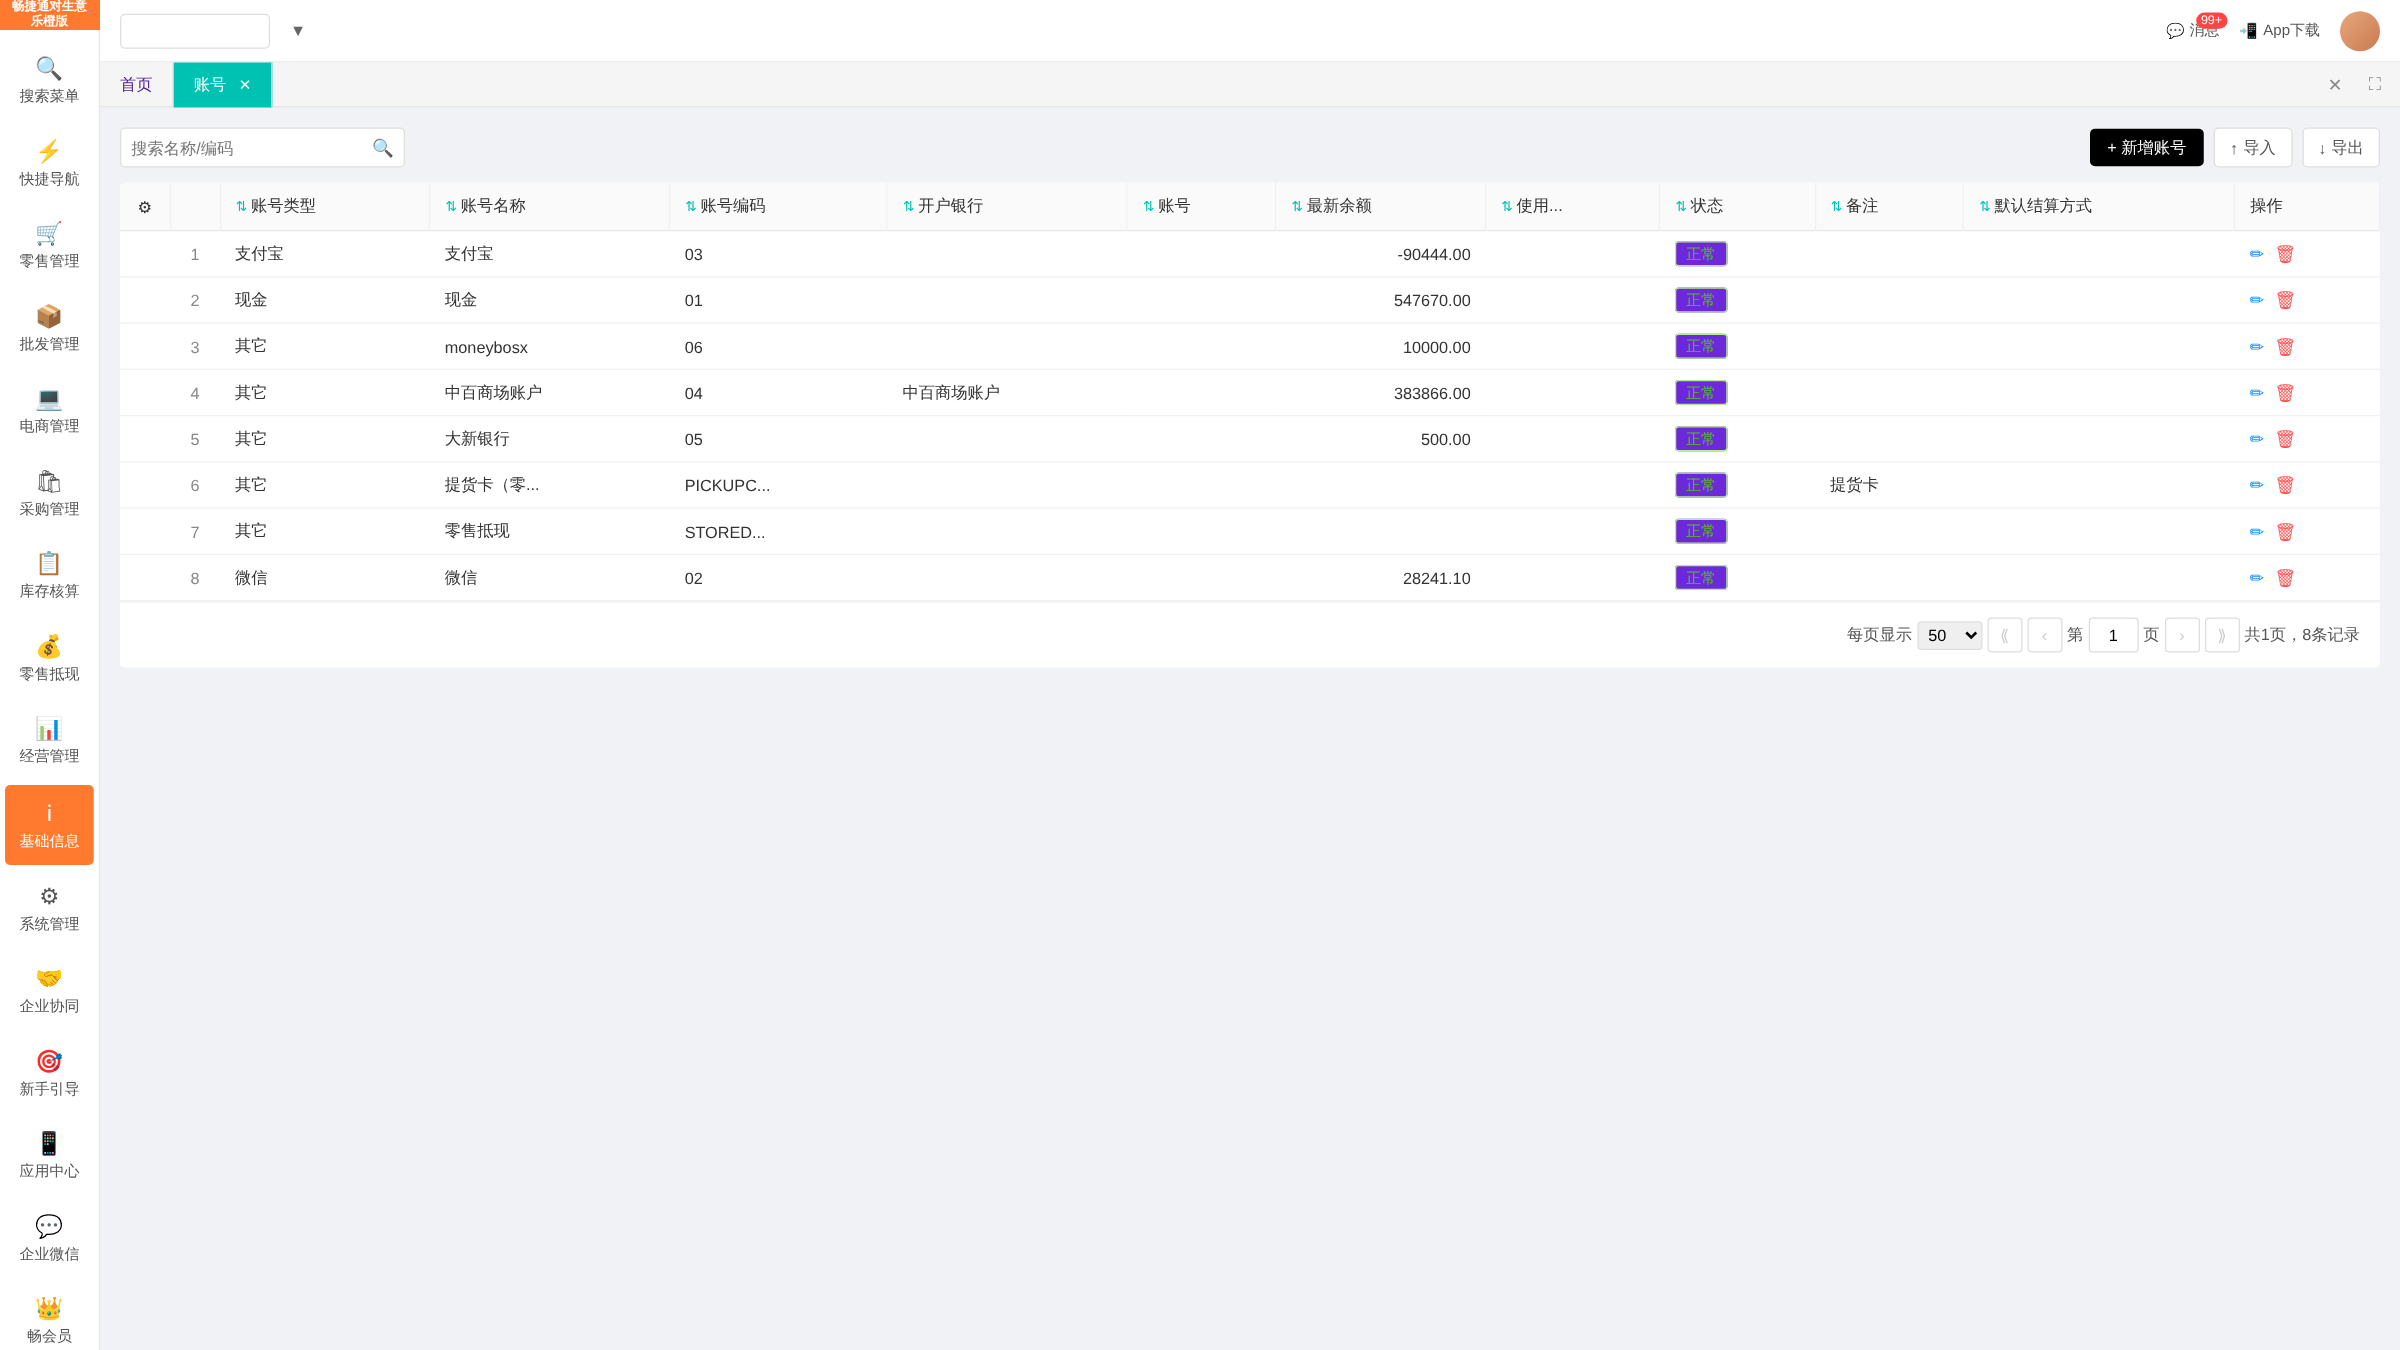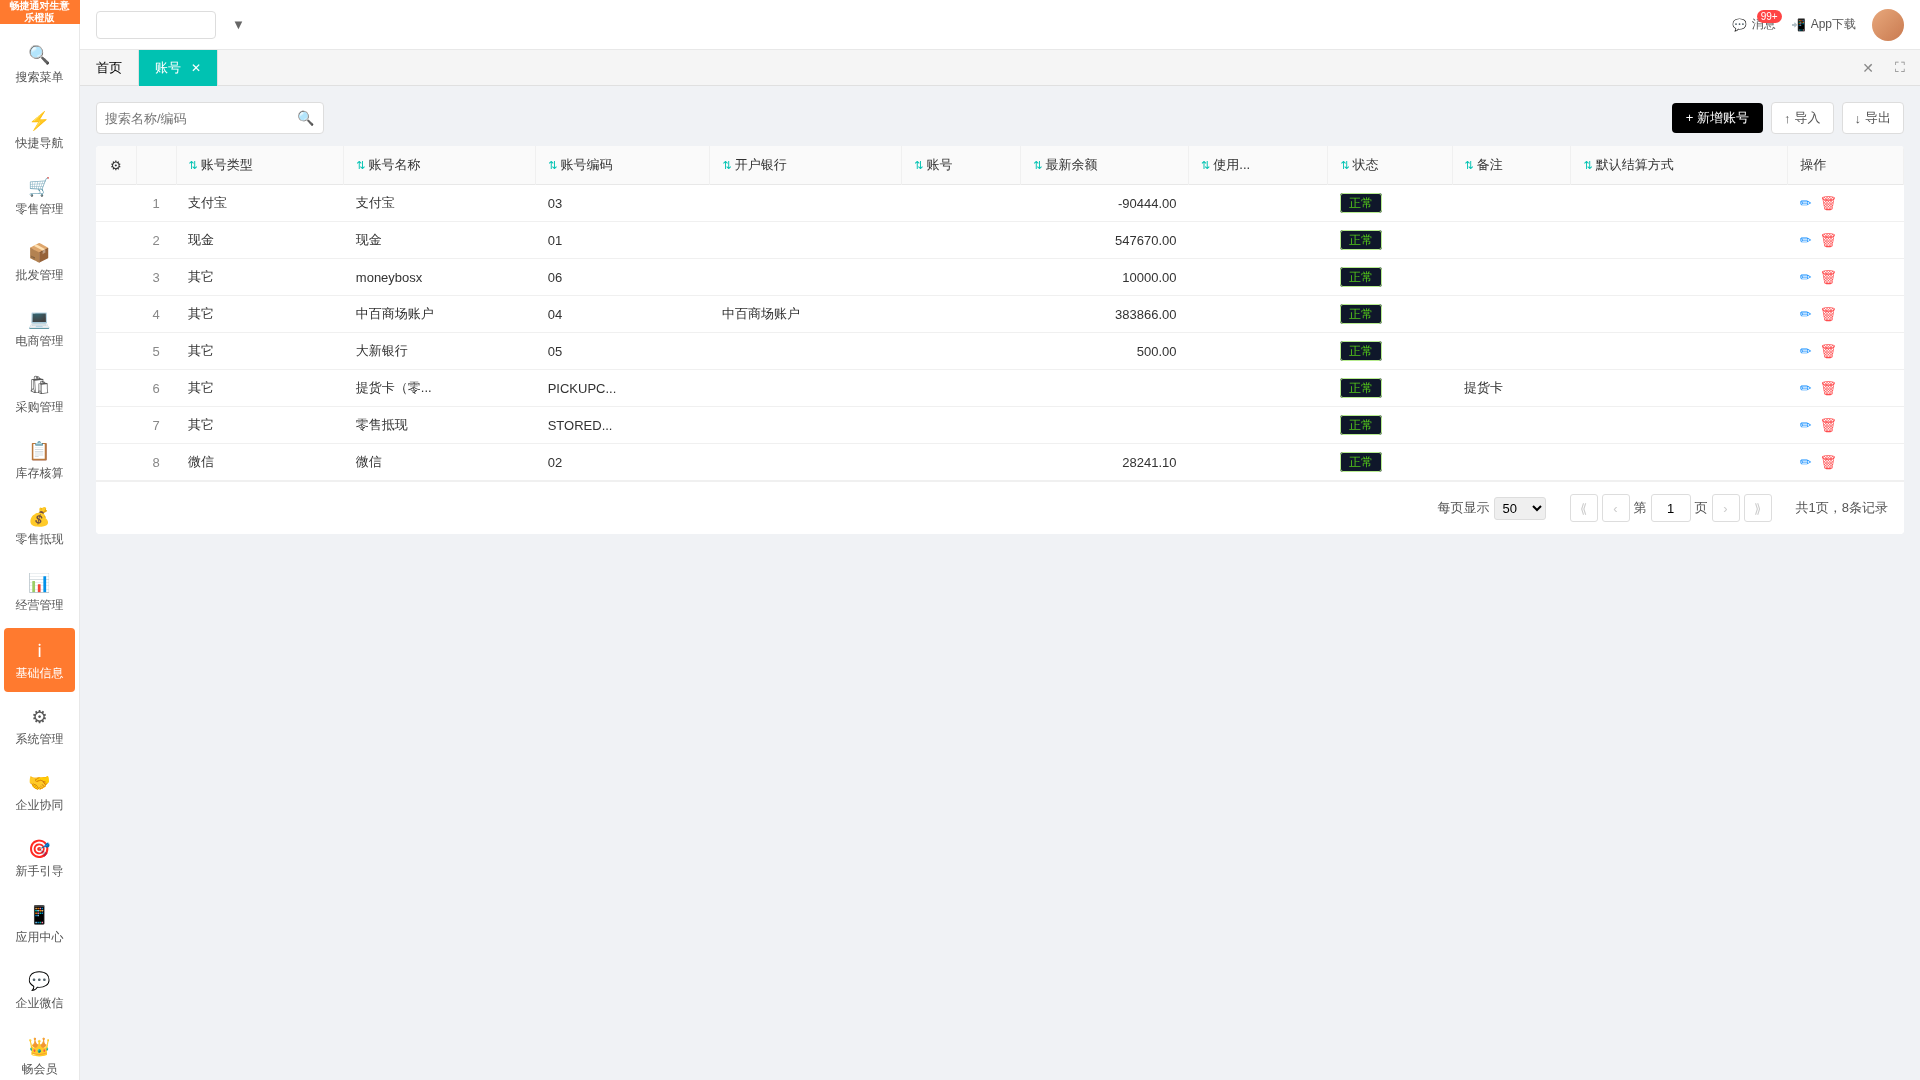--- a/index.html
+++ b/index.html
@@ -141,21 +141,21 @@
       border-bottom: 1px solid #e0e0e0;
       flex-shrink: 0;
     }
     .tab {
       height: 36px;
       display: flex;
       align-items: center;
       padding: 0 16px;
       cursor: pointer;
       font-size: 13px;
-      color: #000000;
+      color: #4c1d95;
       border-right: 1px solid #e0e0e0;
       gap: 6px;
       position: relative;
     }
     .tab.active {
       background: #00c2b2;
       color: white;
     }
     .tab-close {
       font-size: 12px;
@@ -270,21 +270,21 @@
     tbody tr {
       border-bottom: 1px solid #f0f0f0;
     }
     tbody td {
       padding: 9px 12px;
       color: #333;
       white-space: nowrap;
     }
     .td-index { color: #888; text-align: center; width: 40px; }
     .status-badge {
-      background: #0f172a;
+      background: #6d28d9;
       color: #52c41a;
       border: 1px solid #b7eb8f;
       border-radius: 3px;
       padding: 2px 8px;
       font-size: 12px;
     }
     .action-btns {
       display: flex;
       gap: 8px;
       align-items: center;
@@ -301,21 +301,21 @@
     }
 
     
     .pagination {
       display: flex;
       align-items: center;
       justify-content: flex-end;
       padding: 12px 16px;
       background: #fff;
       border-top: 1px solid #f0f0f0;
-      gap: 24px;
+      gap: 4px;
       font-size: 13px;
       color: #555;
     }
     .page-size-select {
       display: flex;
       align-items: center;
       gap: 4px;
     }
     .page-size-select select {
       border: 1px solid #ddd;

